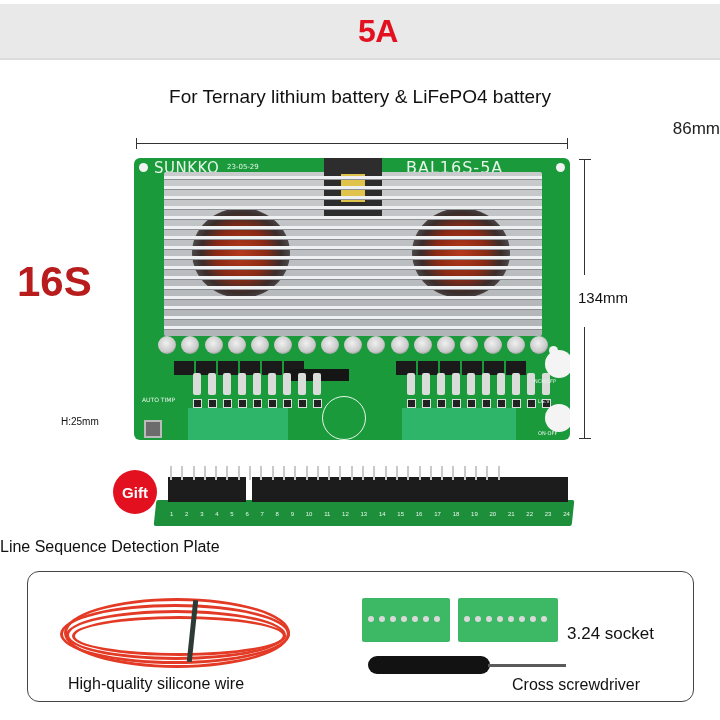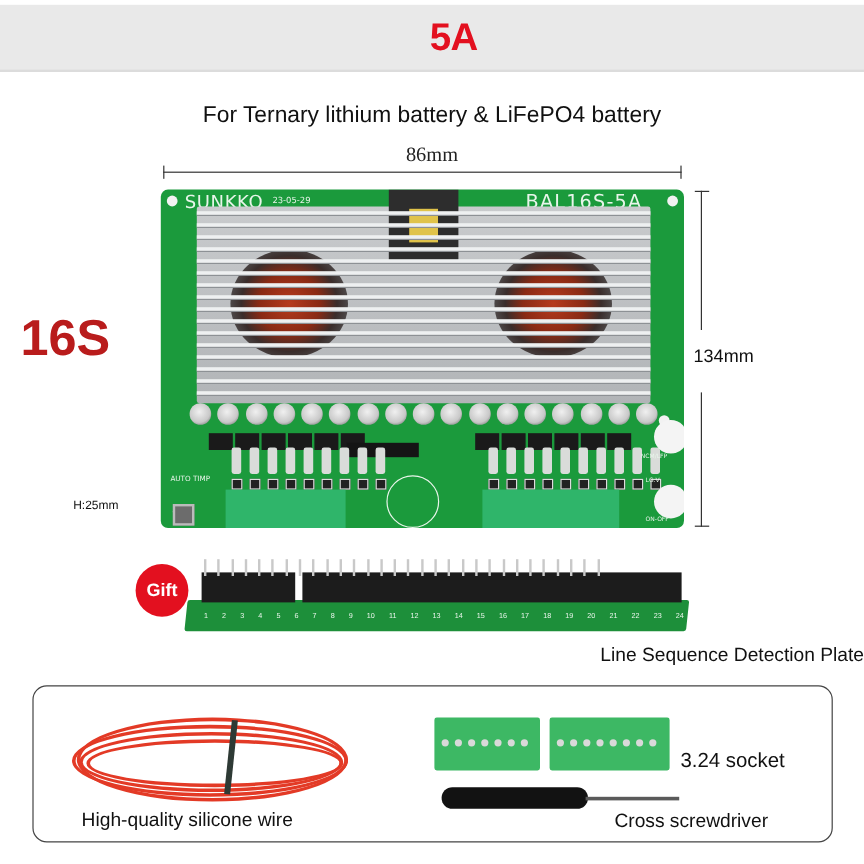--- a/index.html
+++ b/index.html
@@ -9,21 +9,21 @@
   .title-bar { position: absolute; left: 0; top: 4px; width: 720px; height: 56px; background: #e9e9e9; border-bottom: 2px solid #dcdcdc; display: flex; align-items: center; justify-content: center; gap: 12px; padding-left: 36px; }
   .title-accent { color: #e3101f; font-weight: bold; font-size: 32px; letter-spacing: -0.5px; }
   .title-main { color: #111; font-weight: bold; font-size: 26px; letter-spacing: 0.3px; }
 
   .subtitle { position: absolute; left: 0; width: 720px; top: 86px; text-align: center; font-size: 19px; color: #111; }
 
   .dim-h { position: absolute; left: 136px; top: 138px; width: 432px; height: 10px; }
   .dim-h .line { position: absolute; left: 0; right: 0; top: 5px; height: 1px; background: #333; }
   .dim-h .tick-l, .dim-h .tick-r { position: absolute; top: 0; width: 1px; height: 11px; background: #333; }
   .dim-h .tick-l { left: 0; } .dim-h .tick-r { right: 0; }
-  .dim-h-label { position: absolute; left: 0; width: 720px; top: 119px; text-align: center; font-size: 17px; color: #222; font-family: Liberation Serif, serif; }
+  .dim-h-label { position: absolute; left: 0; width: 720px; top: 119px; text-align: right; font-size: 17px; color: #222; }
 
   .dim-v { position: absolute; left: 579px; top: 159px; width: 12px; height: 280px; }
   .dim-v .tick-t, .dim-v .tick-b { position: absolute; left: 0; width: 12px; height: 1px; background: #333; }
   .dim-v .tick-t { top: 0; } .dim-v .tick-b { bottom: 0; }
   .dim-v .seg1 { position: absolute; left: 5px; top: 0; height: 116px; width: 1px; background: #333; }
   .dim-v .seg2 { position: absolute; left: 5px; top: 168px; bottom: 0; width: 1px; background: #333; }
   .dim-v-label { position: absolute; left: 578px; top: 289px; font-size: 15px; color: #111; }
 
   .series-label { position: absolute; left: 17px; top: 258px; font-size: 42px; font-weight: bold; color: #b91c1c; }
   .height-label { position: absolute; left: 61px; top: 416px; font-size: 10px; color: #111; }
@@ -51,21 +51,21 @@
   .button-sw { position: absolute; left: 10px; top: 262px; width: 18px; height: 18px; background: #6c6c6c; border: 2px solid #bbb; }
   .round-pad { position: absolute; width: 28px; height: 28px; border-radius: 50%; background: #f4f4f4; }
 
   
   .gift-badge { position: absolute; left: 113px; top: 470px; width: 44px; height: 44px; border-radius: 50%; background: #e3101f; color: #fff; font-weight: bold; font-size: 15px; display: flex; align-items: center; justify-content: center; }
   .plate { position: absolute; left: 155px; top: 500px; width: 418px; height: 26px; background: #1d8f3a; transform: skewX(-6deg); border-radius: 2px; }
   .plate-header { position: absolute; top: 477px; height: 25px; background: #1c1c1c; }
   .pins { position: absolute; top: 466px; left: 170px; width: 400px; height: 14px; display: flex; gap: 9.3px; }
   .pin { width: 2px; height: 14px; background: #c9c9c9; }
   .plate-nums { position: absolute; left: 170px; top: 511px; width: 400px; display: flex; justify-content: space-between; font-size: 6px; color: #e8f5ea; }
-  .plate-label { position: absolute; left: 0; width: 720px; top: 538px; text-align: right; font-size: 16px; color: #111; padding-left: 25px; }
+  .plate-label { position: absolute; left: 0; width: 720px; top: 538px; text-align: left; font-size: 16px; color: #111; }
 
   
   .accessories { position: absolute; left: 27px; top: 571px; width: 667px; height: 131px; border: 1.5px solid #444; border-radius: 12px; }
   .wire { position: absolute; left: 60px; top: 598px; width: 235px; height: 72px; }
   .wire-ring { position: absolute; border: 3px solid #e33a26; border-radius: 50%; }
   .wire-tie { position: absolute; left: 190px; top: 600px; width: 5px; height: 62px; background: #2e3a35; transform: rotate(6deg); }
   .acc-label { position: absolute; font-size: 16px; color: #111; }
   .socket { position: absolute; top: 598px; height: 44px; background: #3db864; border-radius: 2px; }
   .socket .hole { position: absolute; top: 18px; width: 6px; height: 6px; border-radius: 50%; background: #d9d9d9; }
   .screwdriver-handle { position: absolute; left: 368px; top: 656px; width: 122px; height: 18px; background: #121212; border-radius: 9px; }
@@ -99,21 +99,21 @@
 <div class="height-label">H:25mm</div>
 
 <div class="pcb">
   <div class="mount" style="left:5px;top:5px;"></div>
   <div class="mount" style="right:5px;top:5px;"></div>
   <div class="mount" style="left:10px;top:264px;"></div>
   <div class="mount" style="right:12px;top:188px;"></div>
 
   <span class="silk" style="left:20px;top:1px;font-size:15px;letter-spacing:0.5px;">SUNKKO</span>
   <span class="silk" style="left:93px;top:5px;font-size:7px;">23-05-29</span>
-  <span class="silk" style="left:304px;top:0px;font-size:16px;letter-spacing:1px;text-align:right;">BAL16S-5A</span>
+  <span class="silk" style="left:272px;top:0px;font-size:16px;letter-spacing:1px;text-align:right;">BAL16S-5A</span>
 
   <div class="heatsink">
     <div class="coil" style="left:28px;top:36px;"></div>
     <div class="coil" style="left:248px;top:36px;"></div>
     <div class="transformer" style="left:160px;top:-14px;">
         <div class="core"></div>
       </div>
     <div class="fin" style="top:4px"></div>
       <div class="fin" style="top:14px"></div>
       <div class="fin" style="top:24px"></div>

